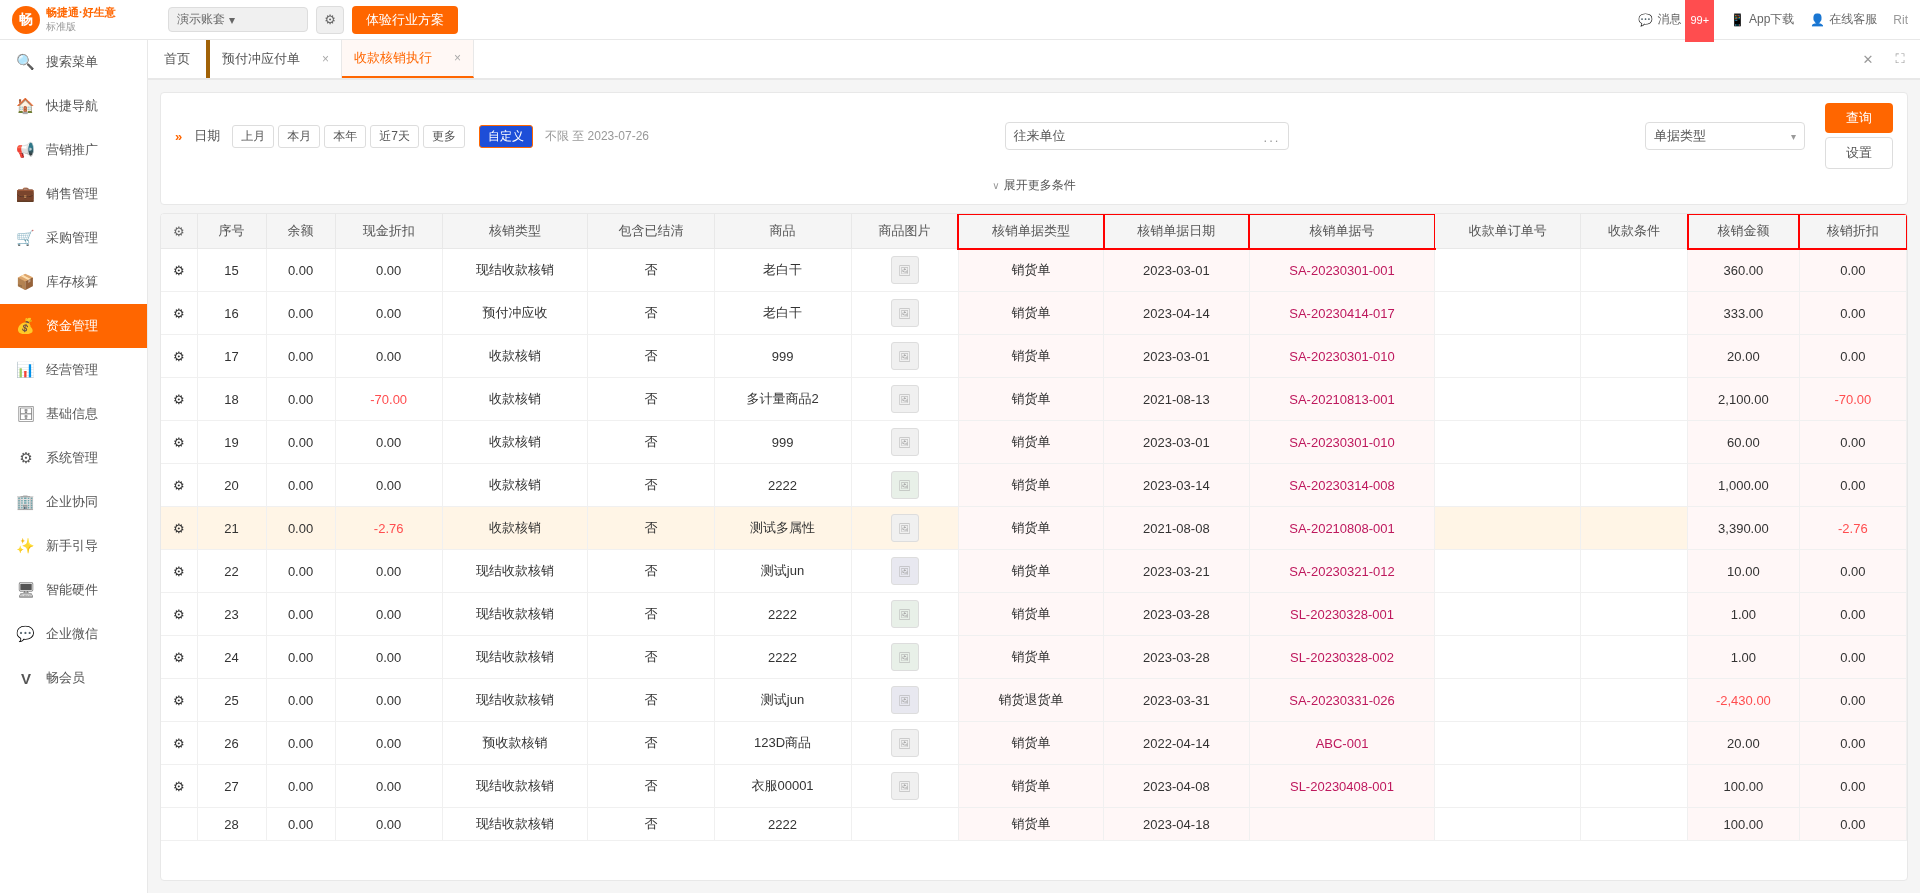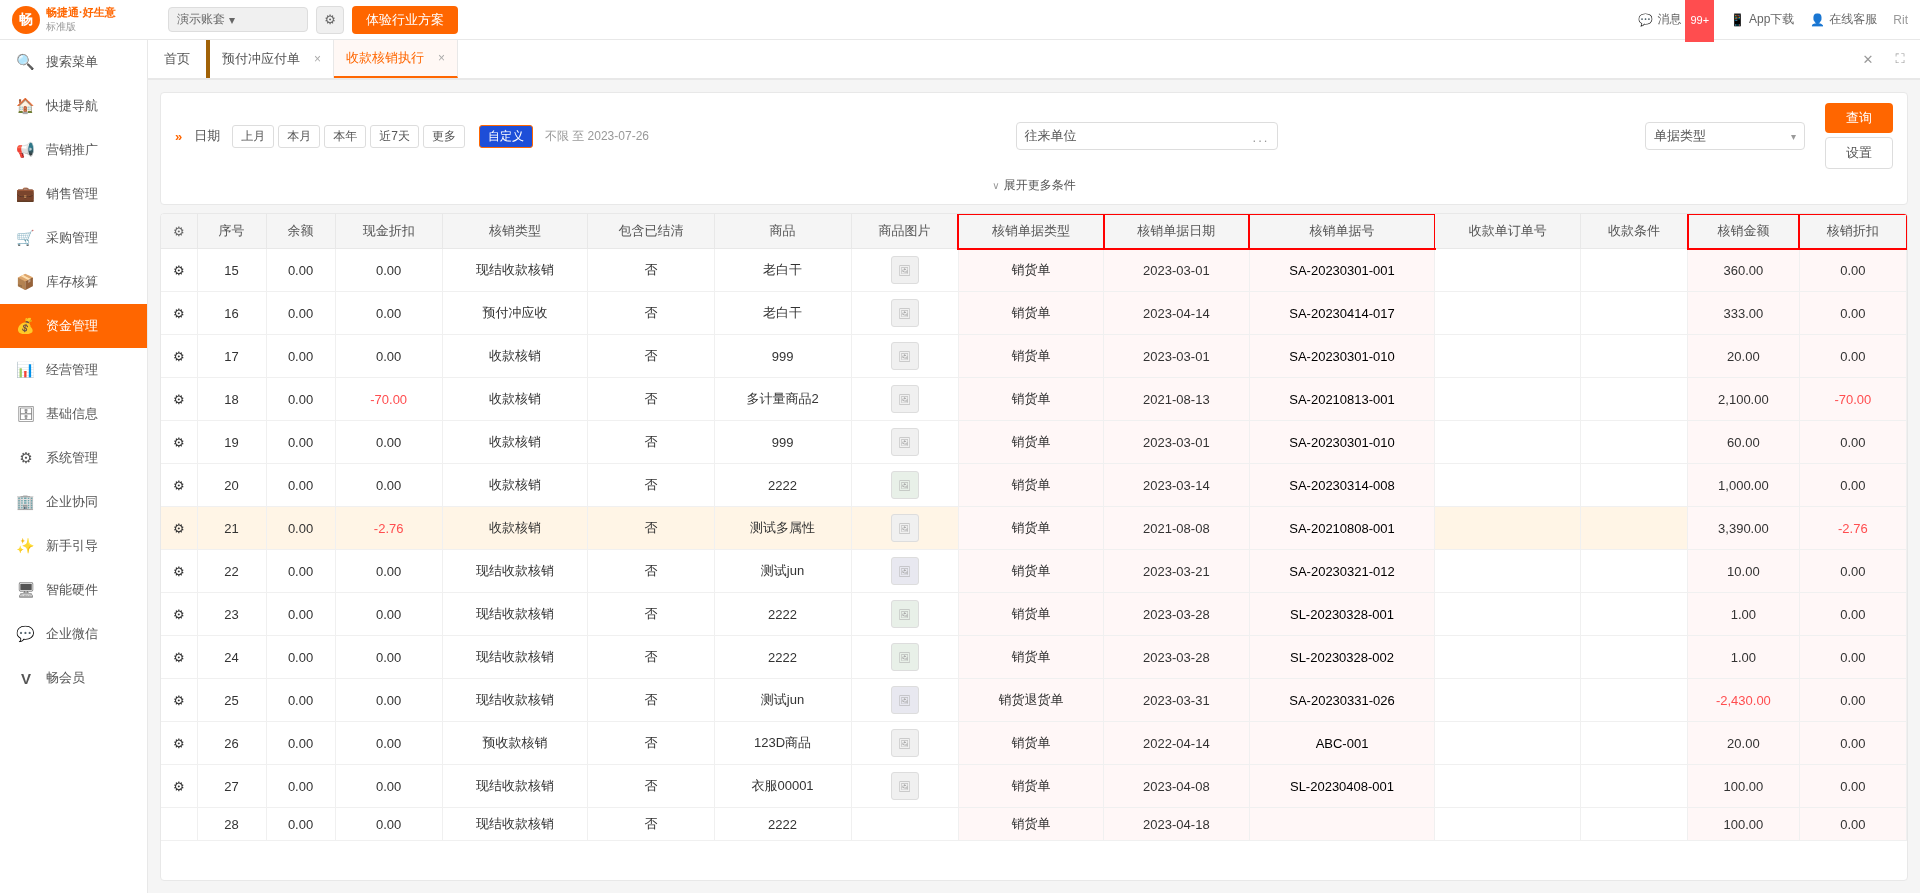--- a/index.html
+++ b/index.html
@@ -24,61 +24,61 @@
     .sidebar-item { display: flex; align-items: center; gap: 10px; padding: 12px 16px; cursor: pointer; color: #555; font-size: 13px; }
     .sidebar-item.active { background: #ff6600; color: white; border-radius: 0; }
     .sidebar-icon { width: 20px; height: 20px; display: flex; align-items: center; justify-content: center; font-size: 15px; flex-shrink: 0; }
     
     
     .main { flex: 1; display: flex; flex-direction: column; overflow: hidden; }
     
     
     .tab-bar { height: 40px; background: #fff; display: flex; align-items: center; border-bottom: 2px solid #e8e8e8; padding: 0; flex-shrink: 0; }
     .tab-home { padding: 0 16px; height: 100%; display: flex; align-items: center; color: #555; font-size: 13px; cursor: pointer; border-right: 4px solid #a16207; }
-    .tab-item { padding: 0 12px; height: 100%; display: flex; align-items: center; gap: 14px; color: #555; font-size: 13px; cursor: pointer; border-right: 1px solid #e8e8e8; }
+    .tab-item { padding: 0 12px; height: 100%; display: flex; align-items: center; gap: 22px; color: #555; font-size: 13px; cursor: pointer; border-right: 1px solid #e8e8e8; }
     .tab-item.active { color: #ff6600; border-bottom: 2px solid #ff6600; background: #fff8f5; }
     .tab-close { cursor: pointer; color: #aaa; font-size: 12px; }
     .tab-spacer { flex: 1; }
     .tab-actions { display: flex; align-items: center; padding: 0 8px; gap: 8px; }
     .tab-action-btn { width: 24px; height: 24px; display: flex; align-items: center; justify-content: center; cursor: pointer; color: #999; }
     
     
     .page-content { flex: 1; overflow: hidden; display: flex; flex-direction: column; background: #f5f5f5; padding: 12px; gap: 8px; }
     .page-header { display: flex; align-items: center; justify-content: space-between; }
     .page-title { font-size: 18px; font-weight: 600; color: #333; }
     .header-actions { display: flex; gap: 8px; }
     .action-btn { display: flex; align-items: center; gap: 4px; padding: 5px 12px; border: 1px solid #ddd; border-radius: 4px; background: #fff; color: #555; font-size: 12px; cursor: pointer; }
     
     
     .filter-bar { background: #fff; border-radius: 4px; padding: 10px 14px; display: flex; flex-direction: column; gap: 8px; flex-shrink: 0; border: 1px solid #e8e8e8; }
     .filter-row { display: flex; align-items: center; gap: 12px; }
     .filter-label { font-size: 13px; color: #555; white-space: nowrap; }
     .date-btns { display: flex; gap: 4px; align-items: center; }
     .date-btn { padding: 2px 8px; border: 1px solid #ddd; border-radius: 3px; background: #fff; color: #555; font-size: 12px; cursor: pointer; }
     .date-btn.custom { background: #1d4ed8; color: white; border-color: #ff6600; margin-left: 10px; }
-    .filter-field { display: flex; align-items: flex-end; gap: 0; border: 1px solid #ddd; border-radius: 4px; padding: 4px 8px; min-width: 180px; background: #fff; }
+    .filter-field { display: flex; align-items: flex-end; gap: 11px; border: 1px solid #ddd; border-radius: 4px; padding: 4px 8px; min-width: 180px; background: #fff; }
     .filter-input { border: none; outline: none; font-size: 13px; color: #333; flex: 1; background: transparent; }
     .filter-dots { color: #999; letter-spacing: 2px; }
     .filter-select { display: flex; align-items: center; gap: 4px; border: 1px solid #ddd; border-radius: 4px; padding: 4px 8px; min-width: 160px; background: #fff; cursor: pointer; }
     .filter-select-text { flex: 1; font-size: 13px; color: #999; }
     .chevron { color: #999; font-size: 10px; }
     .query-btn { background: #ff6600; color: white; border: none; border-radius: 4px; padding: 6px 20px; font-size: 13px; cursor: pointer; }
     .setting-btn { background: #fff; color: #555; border: 1px solid #ddd; border-radius: 4px; padding: 6px 20px; font-size: 13px; cursor: pointer; }
     .expand-row { display: flex; justify-content: center; align-items: center; gap: 4px; font-size: 12px; color: #555; cursor: pointer; }
     .expand-icon { color: #999; font-size: 10px; }
     
     
     .table-container { flex: 1; background: #fff; border-radius: 4px; overflow: hidden; border: 1px solid #e8e8e8; display: flex; flex-direction: column; }
     .table-wrapper { flex: 1; overflow-y: auto; overflow-x: auto; }
     table { width: 100%; border-collapse: collapse; font-size: 13px; }
     thead tr { background: #f5f5f5; }
     th { padding: 8px 10px; text-align: center; font-weight: 500; color: #555; border-bottom: 1px solid #e8e8e8; border-right: 1px solid #e8e8e8; white-space: nowrap; font-size: 13px; position: sticky; top: 0; background: #f5f5f5; z-index: 1; }
     td { padding: 7px 10px; text-align: center; border-bottom: 1px solid #f0f0f0; border-right: 1px solid #f0f0f0; white-space: nowrap; }
     tr.highlighted td { background: #fff5e6; }
-    .link-text { color: #000000; cursor: pointer; text-decoration: none; }
+    .link-text { color: #be185d; cursor: pointer; text-decoration: none; }
     .table-footer { padding: 8px 12px; background: #f5f5f5; border-top: 1px solid #e8e8e8; display: flex; justify-content: flex-end; gap: 20px; font-size: 13px; color: #333; font-weight: 500; }
     .footer-item { display: flex; gap: 4px; }
     
     .settings-col { width: 36px; }
     
     
     .table-wrapper::-webkit-scrollbar { width: 6px; height: 6px; }
     .table-wrapper::-webkit-scrollbar-track { background: #f1f1f1; }
     .table-wrapper::-webkit-scrollbar-thumb { background: #ccc; border-radius: 3px; }
     

